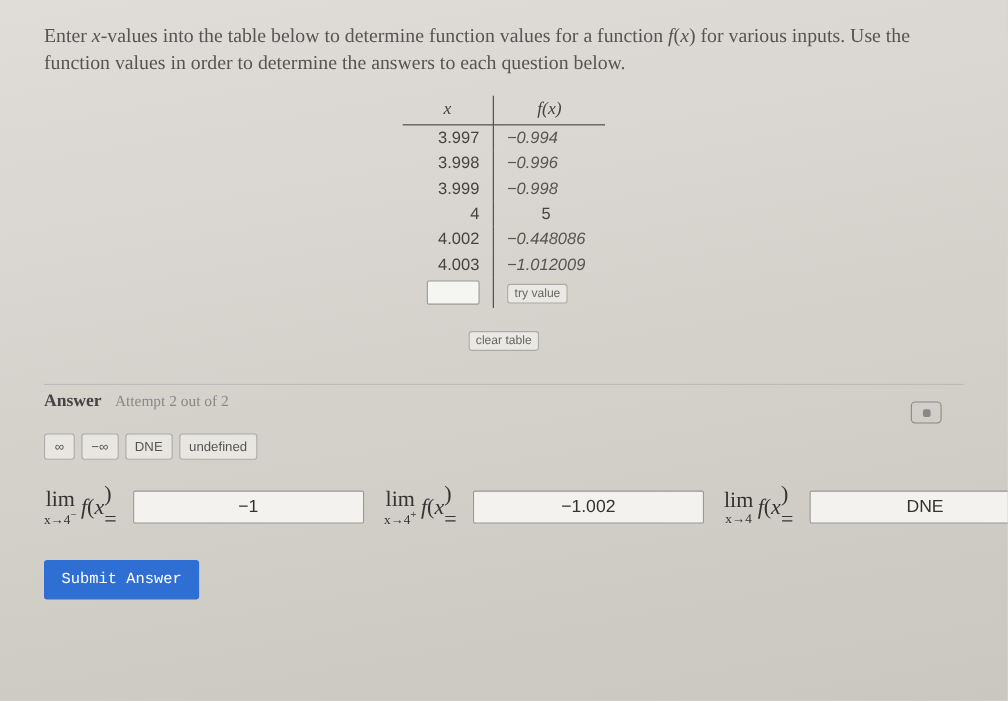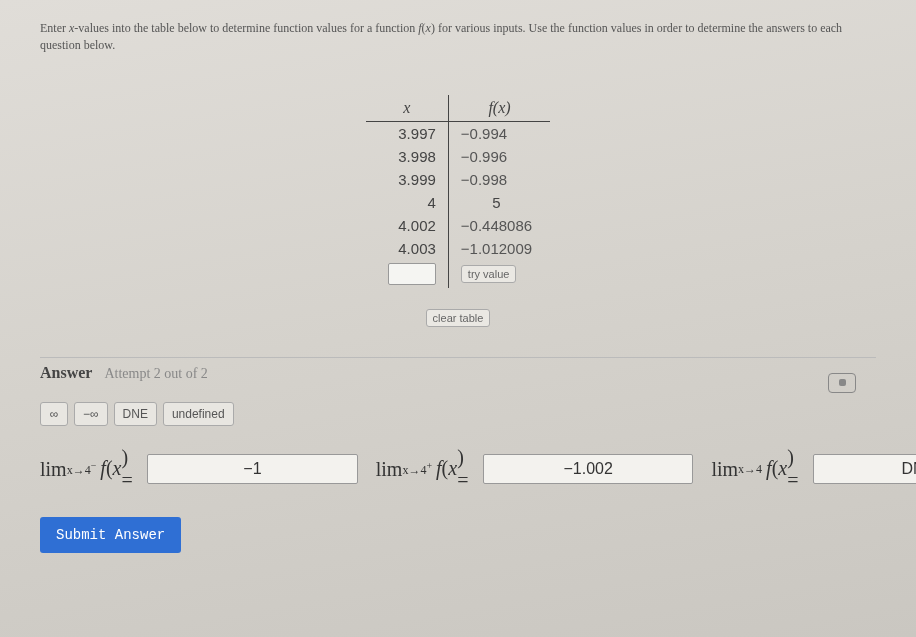--- a/index.html
+++ b/index.html
@@ -14,24 +14,24 @@
     position: relative;
     overflow: hidden;
   }
   .page {
     padding: 20px 40px;
     width: 100%;
     height: 100%;
     background: linear-gradient(170deg, #e0ddd8 0%, #d5d2cc 50%, #cac7c1 100%);
   }
   .instructions {
-    font-size: 12px;
+    font-size: 18px;
     line-height: 1.4;
     color: #555;
-    margin-bottom: 41px;
+    margin-bottom: 17px;
     font-weight: 500;
   }
   .table-wrap {
     display: flex;
     flex-direction: column;
     align-items: center;
     margin-bottom: 30px;
   }
   table {
     border-collapse: collapse;
@@ -48,21 +48,21 @@
   }
   th:first-child { border-right: 1.5px solid #444; }
   td {
     padding: 3px 18px;
     text-align: center;
     font-family: Arial, sans-serif;
     font-size: 15px;
   }
   td:first-child { border-right: 1.5px solid #444; text-align: right; padding-right: 12px; padding-left: 22px;}
   td:last-child { text-align: left; padding-left: 12px; }
-  .neg { color: #555; }
+  .neg { color: #555; font-style: italic; }
   .x-input {
     width: 48px;
     height: 22px;
     border: 1px solid #999;
     background: #f5f5f2;
     border-radius: 2px;
   }
   .small-btn {
     display: inline-block;
     font-size: 11px;
@@ -135,20 +135,21 @@
   }
   .limit-expr {
     display: flex;
     align-items: center;
     font-family: 'Times New Roman', serif;
     font-size: 20px;
     color: #333;
   }
   .lim-stack {
     display: inline-flex;
+    flex-direction: column;
     align-items: center;
     line-height: 1;
     margin-right: 4px;
   }
   .lim-stack .top { font-size: 20px; }
   .lim-stack .bot { font-size: 12px; }
   .sup { font-size: 10px; vertical-align: super; }
   .ans-input {
     border: 1px solid #999;
     background: #f3f2ee;

